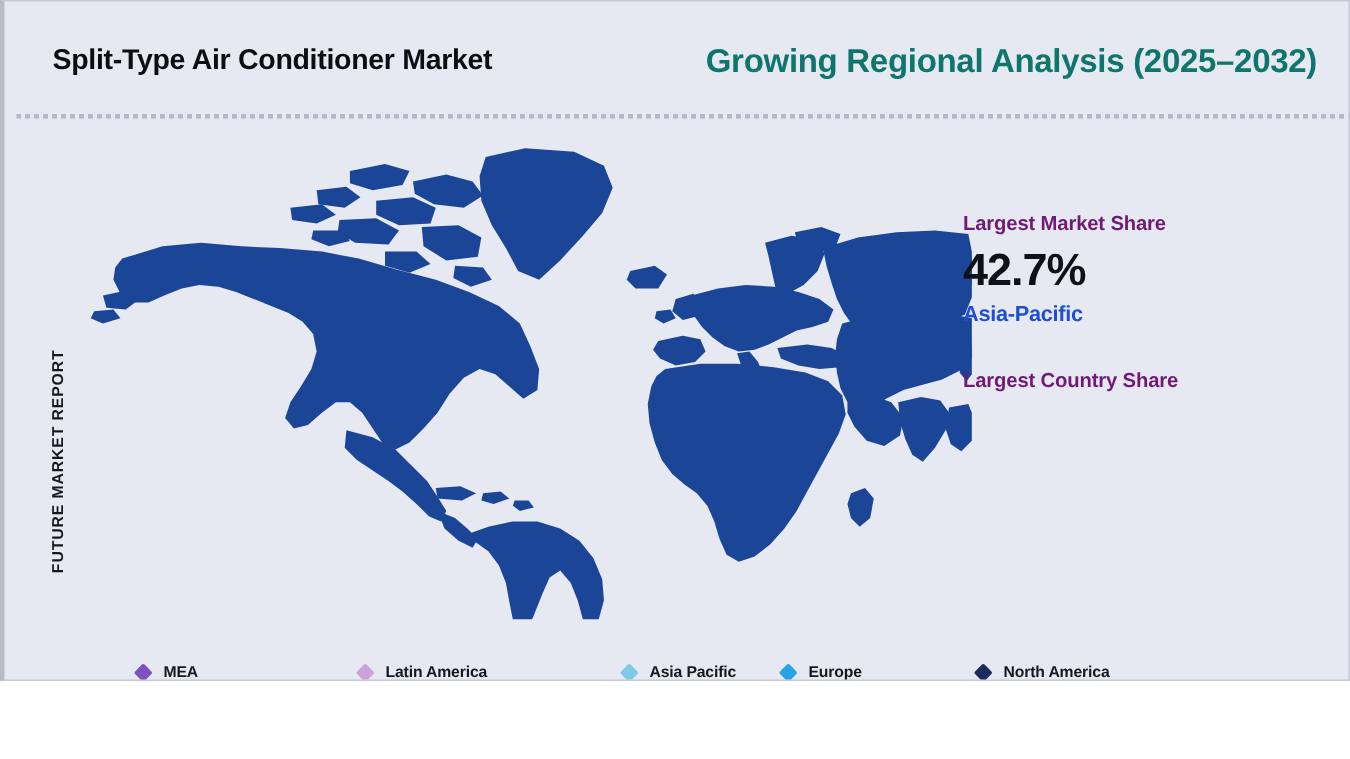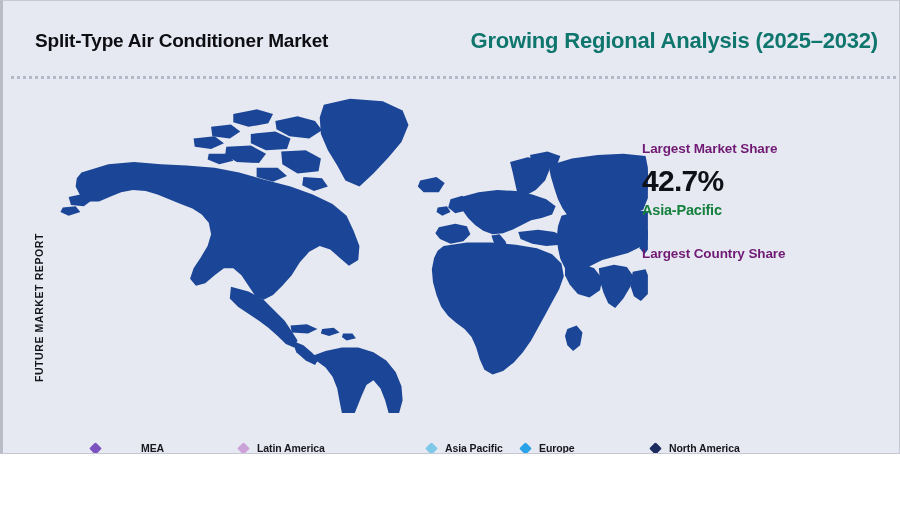--- a/index.html
+++ b/index.html
@@ -112,21 +112,21 @@
     font-size: 30px;
     font-weight: bold;
     color: #101018;
     letter-spacing: -0.7px;
     line-height: 1.05;
     margin-bottom: 5px;
   }
   .stat-region {
     font-size: 14.5px;
     font-weight: bold;
-    color: #15803d;
+    color: #1d4ed8;
     letter-spacing: -0.2px;
   }
 
   
   .legend {
     position: absolute;
     left: 88px;
     top: 447px;
     width: 700px;
     display: flex;
@@ -269,29 +269,29 @@
       <div class="stat-region">Asia-Pacific</div>
     </div>
 
     <div class="stat-block">
       <div class="stat-label">Largest Country Share</div>
     </div>
 
   </div>
 
   <div class="legend">
-    <div class="legend-item" style="position: absolute; left: 0px; gap: 32px;">
+    <div class="legend-item" style="position: absolute; left: 0px;">
       <span class="legend-marker" style="background: rgb(123, 82, 192);"></span>
       <span class="legend-text">MEA</span>
     </div>
     <div class="legend-item" style="position: absolute; left: 148px;">
       <span class="legend-marker" style="background: rgb(203, 163, 216);"></span>
       <span class="legend-text">Latin America</span>
     </div>
-    <div class="legend-item" style="position: absolute; left: 336px;">
+    <div class="legend-item" style="position: absolute; left: 324px;">
       <span class="legend-marker" style="background: rgb(126, 200, 232);"></span>
       <span class="legend-text">Asia Pacific</span>
     </div>
     <div class="legend-item" style="position: absolute; left: 430px;">
       <span class="legend-marker" style="background: rgb(42, 162, 232);"></span>
       <span class="legend-text">Europe</span>
     </div>
     <div class="legend-item" style="position: absolute; left: 560px;">
       <span class="legend-marker" style="background: rgb(27, 43, 94);"></span>
       <span class="legend-text">North America</span>

